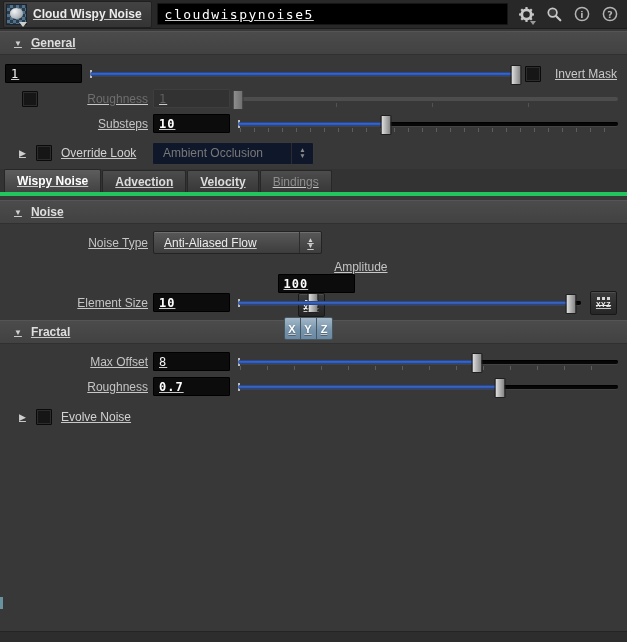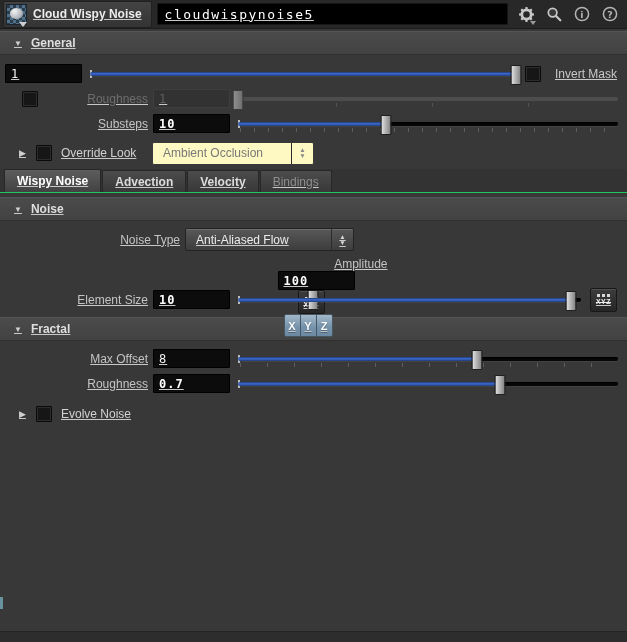--- a/index.html
+++ b/index.html
@@ -85,28 +85,28 @@
   .togglerow .cb{margin-left:7px;}
   .togglerow .tlabel{margin-left:9px;color:#d2d2d2;}
 
   
   .dd{height:21px;border:1px solid #232323;border-radius:2px;display:flex;align-items:center;
       background:linear-gradient(#585858,#3d3d3d);box-shadow:inset 0 1px 0 rgba(255,255,255,.14);
       color:#ececec;padding-left:10px;cursor:pointer;}
   .dd .spin{margin-left:auto;align-self:stretch;width:21px;border-left:1px solid #2c2c2c;
       display:flex;flex-direction:column;align-items:center;justify-content:center;line-height:6px;}
   .dd .spin span{font-size:6.5px;color:#d5d5d5;}
-  .dd.dis{background:#fef9c3;box-shadow:none;border-color:#3a3a3a;color:#787878;}
+  .dd.dis{background:#0f172a;box-shadow:none;border-color:#3a3a3a;color:#787878;}
   .dd.dis .spin span{color:#8a8a8a;}
   .dd-override{position:absolute;left:152px;width:150px;}
   .dd-noise{margin-left:5px;width:157px;flex:0 0 auto;}
 
   
   .tabs{margin-top:5px;display:flex;align-items:flex-end;gap:1px;padding:0 0 0 4px;height:23px;
-        border-bottom:1px solid #22c55e;background:#333;}
+        border-bottom:4px solid #22c55e;background:#333;}
   .tab{height:21px;display:flex;align-items:center;padding:0 12px;
        background:linear-gradient(#4c4c4c,#383838);border:1px solid #272727;border-bottom:none;
        border-radius:2px 2px 0 0;font-weight:bold;color:#dcdcdc;cursor:pointer;}
   .tab.active{background:linear-gradient(#5d5d5d,#424242);color:#fff;height:22px;}
   .tab.dis{font-weight:normal;color:#8f8f8f;}
 
   
   .xyzbtn{flex:0 0 auto;width:25px;height:22px;margin-right:5px;border:1px solid #181818;border-radius:2px;
       background:linear-gradient(#3c3c3c,#262626);box-shadow:inset 0 1px 0 rgba(255,255,255,.1);
       display:flex;flex-direction:column;align-items:center;justify-content:center;cursor:pointer;}
@@ -251,21 +251,21 @@
 
   <div class="tabpanel">
 
     <div class="sect" style="margin-top:4px;">
       <span class="tri-open">▼</span>
       <span>Noise</span>
     </div>
 
     <div class="rows">
 
-      <div class="prow" style="margin-bottom:5px;margin-left:32px;">
+      <div class="prow" style="margin-bottom:5px;">
         <div class="pre">
           <span class="plabel">Noise Type</span>
         </div>
         <div class="dd dd-noise">
           <span>Anti-Aliased Flow</span>
           <span class="spin">
               <span>▲</span>
               <span>▼</span>
             </span>
         </div>

